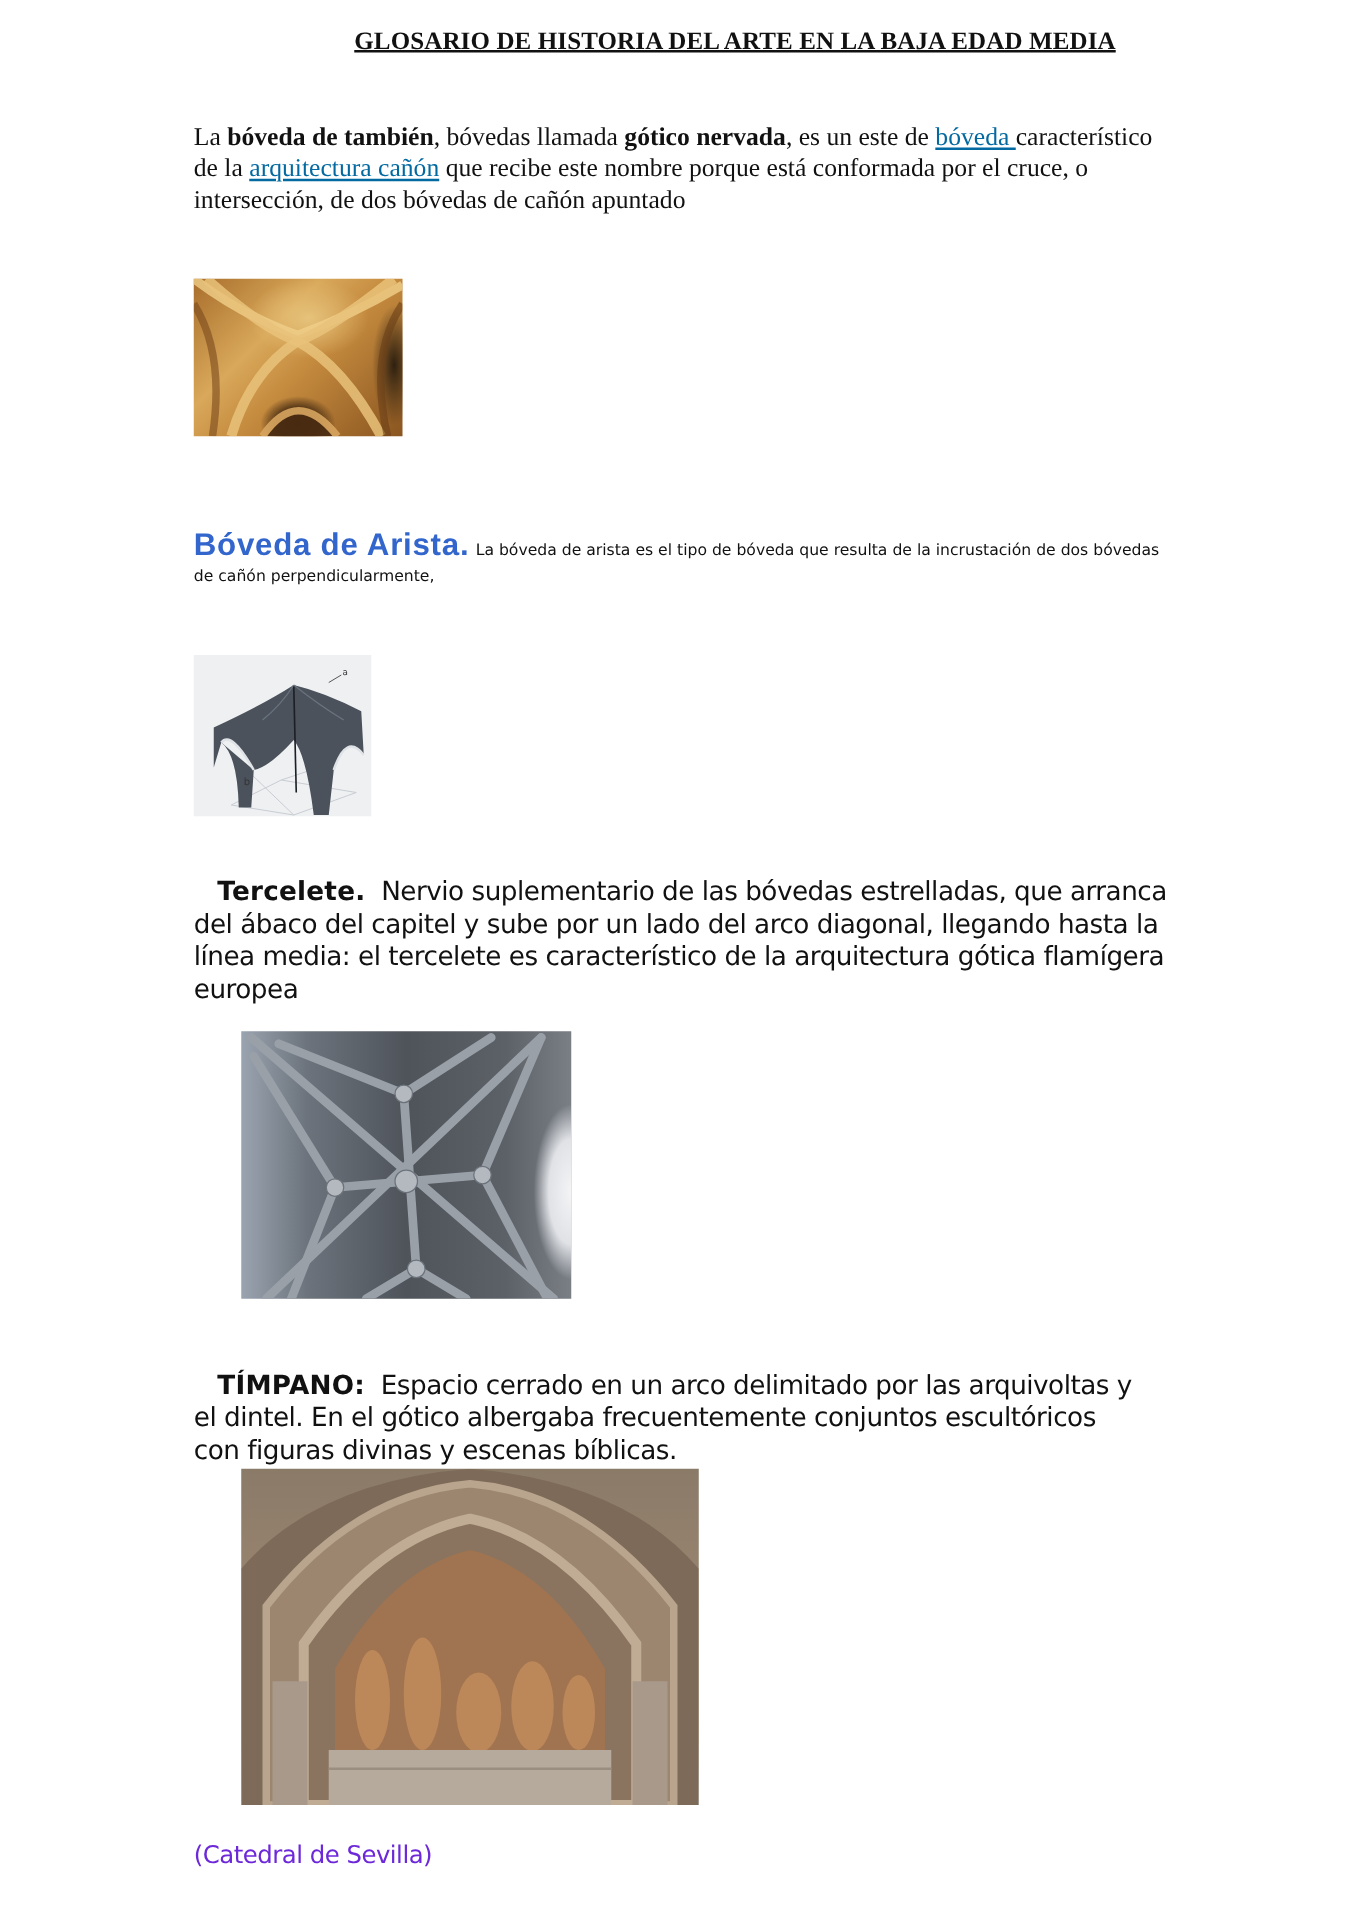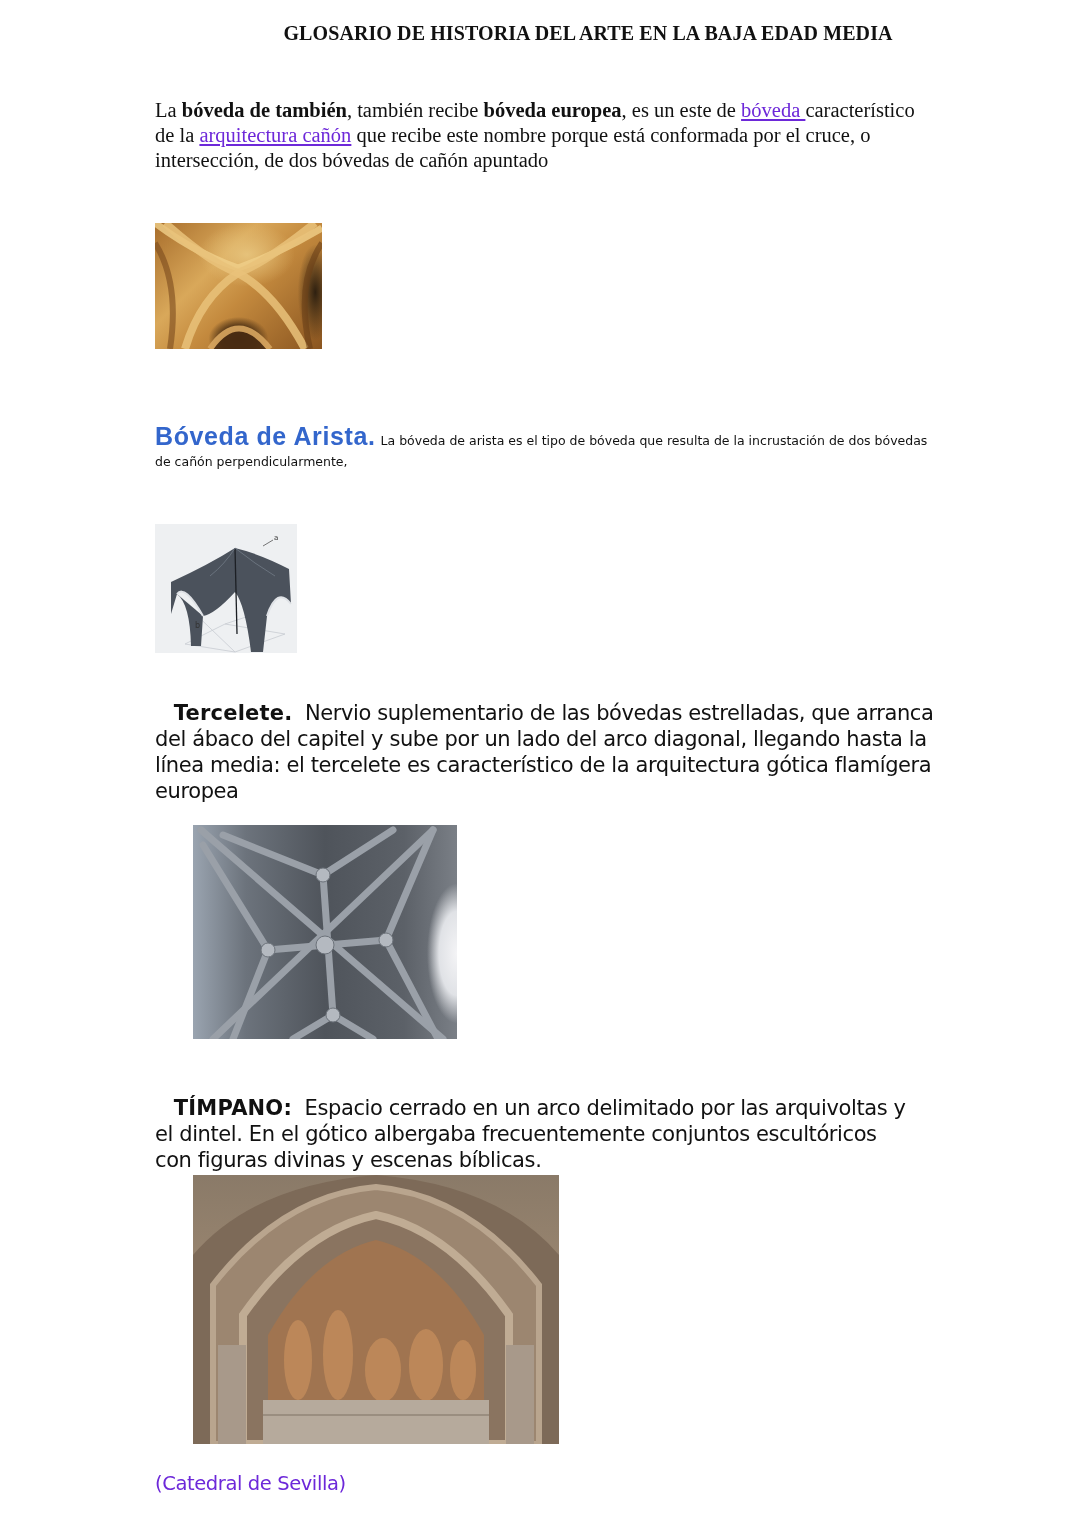--- a/index.html
+++ b/index.html
@@ -19,32 +19,33 @@
     .doc-title {
       left: 0; width: 1086px;
       top: 22px;
       text-align: center;
       font-family: "Liberation Serif", serif;
       font-weight: bold;
       font-size: 20px;
       letter-spacing: 0.1px;
       padding-left: 90px;
       box-sizing: border-box;
+      text-decoration: underline;
     }
 
     .serif-para {
       left: 155px; width: 780px;
       top: 98px;
       font-family: "Liberation Serif", serif;
       font-size: 20.5px;
       line-height: 25px;
       color: #111;
     }
     .serif-para a {
-      color: #6d28d9;
+      color: #0369a1;
       text-decoration: underline;
     }
 
     .arista-block {
       left: 155px; width: 780px; top: 426px;
       font-family: "DejaVu Sans", sans-serif;
       line-height: 20px;
     }
     .arista-heading {
       color: #3366cc;
@@ -104,21 +105,21 @@
       font-size: 19.5px;
       letter-spacing: -0.4px;
       color: #6d28d9;
     }
   </style>
 </head>
 <body>
 
 <div class="abs doc-title">GLOSARIO DE HISTORIA DEL ARTE EN LA BAJA EDAD MEDIA</div>
 
-<div class="abs serif-para"><span>La </span><b>bóveda de también</b><span>, también recibe </span><b>bóveda europea</b><span>, es un este de </span><a href="#">bóveda </a><span> característico de la </span><a href="#">arquitectura cañón</a><span> que recibe este nombre porque está conformada por el cruce, o intersección, de dos bóvedas de cañón apuntado</span></div>
+<div class="abs serif-para"><span>La </span><b>bóveda de también</b><span>, bóvedas llamada </span><b>gótico nervada</b><span>, es un este de </span><a href="#">bóveda </a><span> característico de la </span><a href="#">arquitectura cañón</a><span> que recibe este nombre porque está conformada por el cruce, o intersección, de dos bóvedas de cañón apuntado</span></div>
 
 <div class="abs img-box img-cruceria" title="Bóveda de crucería (fotografía)">
   <svg width="167" height="126" viewBox="0 0 167 126">
     <path d="M0,0 Q40,30 83,45 Q125,30 167,5" stroke="#f0d08a" stroke-width="7" fill="none" opacity="0.8"></path>
     <path d="M10,0 Q55,40 83,50 Q120,70 150,126" stroke="#e9c27a" stroke-width="8" fill="none" opacity="0.85"></path>
     <path d="M160,0 Q110,40 83,50 Q45,75 30,126" stroke="#e9c27a" stroke-width="8" fill="none" opacity="0.85"></path>
     <path d="M0,20 Q25,60 15,126" stroke="#7a4a1c" stroke-width="6" fill="none" opacity="0.6"></path>
     <path d="M167,20 Q140,60 155,126" stroke="#6a4018" stroke-width="6" fill="none" opacity="0.6"></path>
     <path d="M55,126 Q83,85 115,126" stroke="#d8a660" stroke-width="6" fill="#4a2c12" opacity="0.9"></path>
   </svg>

